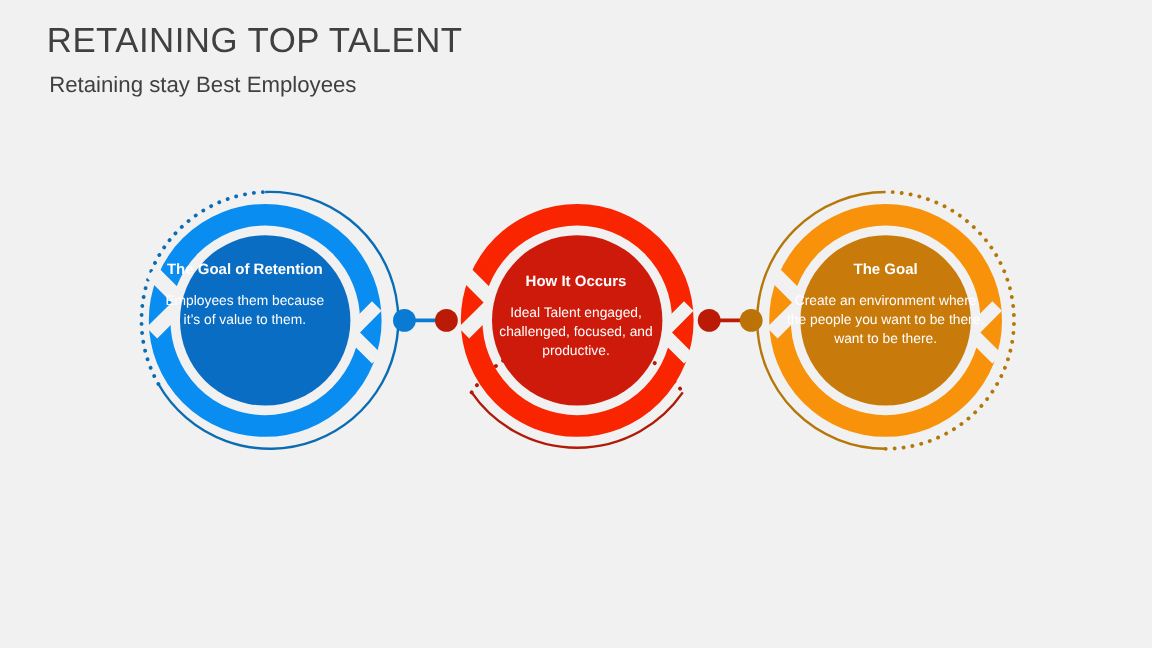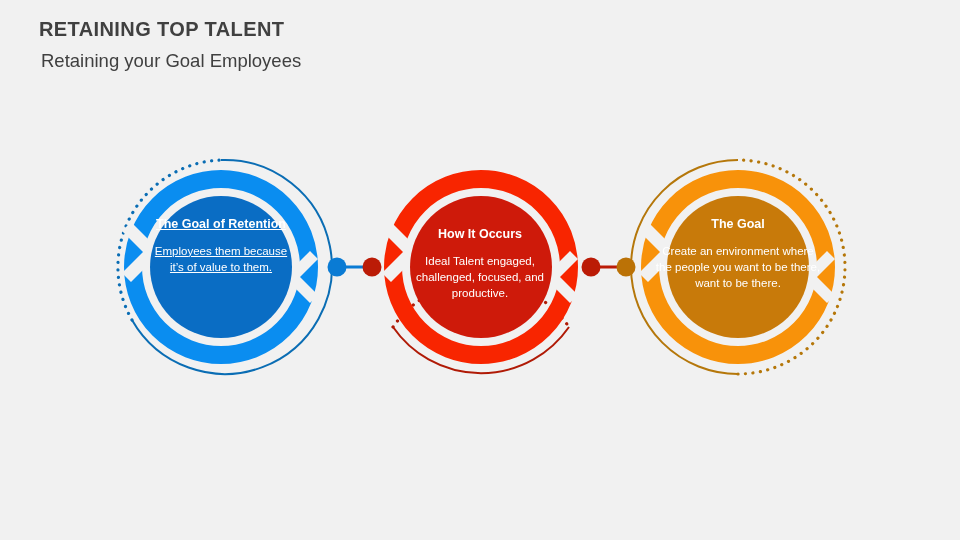--- a/index.html
+++ b/index.html
@@ -21,22 +21,22 @@
     height: 540px;
     background: #f1f1f1;
   }
   .title-block {
     position: absolute;
     left: 39px;
     top: 18px;
     width: 700px;
   }
   .slide-title {
-    font-size: 20px;
-    font-weight: bold;
+    font-size: 29px;
+    font-weight: normal;
     color: #404040;
     letter-spacing: 0.4px;
     line-height: 1.15;
     margin: 0;
     white-space: nowrap;
   }
   .slide-subtitle {
     font-size: 18.5px;
     font-weight: normal;
     color: #404040;
@@ -61,32 +61,32 @@
     font-weight: bold;
     line-height: 1.42;
     margin: 0;
   }
   .node-body {
     font-size: 11.5px;
     font-weight: normal;
     line-height: 1.42;
     margin: 9px 0 0 0;
   }
-  .n1-text { left: 148px; top: 216px; width: 146px; text-decoration: underline; }
+  .n1-text { left: 131px; top: 216px; width: 146px; }
   .n2-text { left: 403px; top: 226px; width: 154px; }
   .n3-text { left: 655px; top: 216px; width: 166px; }
 </style>
 </head>
 <body>
 
 <div class="slide">
 
   <div class="title-block">
     <h1 class="slide-title">RETAINING TOP TALENT</h1>
-    <h2 class="slide-subtitle">Retaining your Goal Employees</h2>
+    <h2 class="slide-subtitle">Retaining stay Best Employees</h2>
   </div>
 
   <svg class="diagram" viewBox="0 0 960 540">
 
     <line x1="337" y1="267" x2="372" y2="267" stroke="#0a7bd4" stroke-width="3"></line>
     <line x1="591" y1="267" x2="626" y2="267" stroke="#bb1b06" stroke-width="3"></line>
 
     <g>
 
       <path d="M 221 160 A 107 107 0 1 1 132 320" fill="none" stroke="#0a6db4" stroke-width="2"></path>

